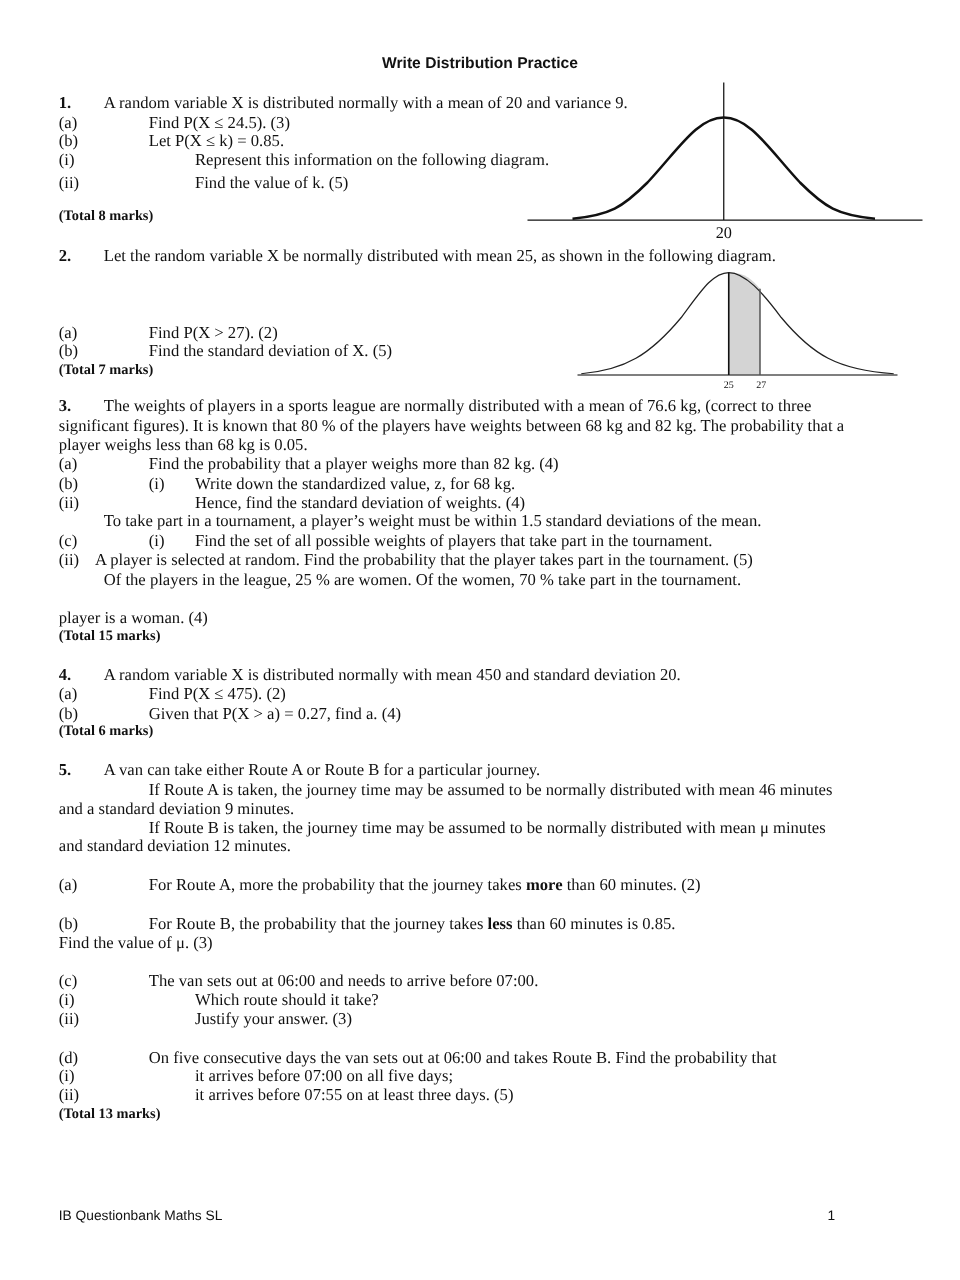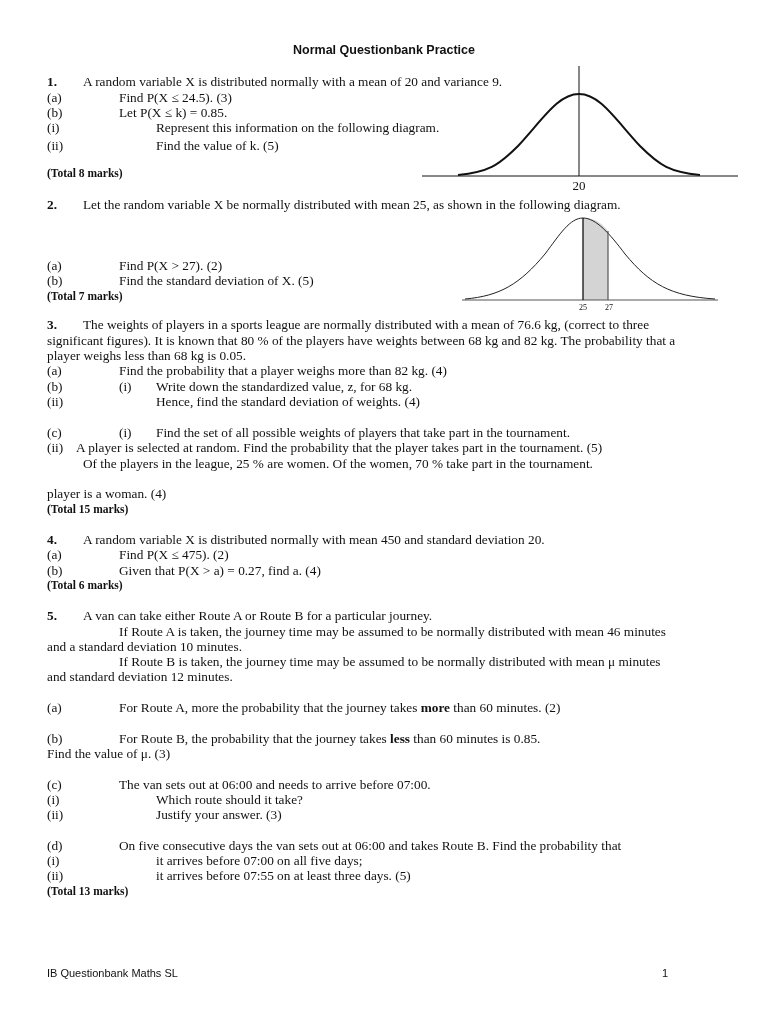--- a/index.html
+++ b/index.html
@@ -17,21 +17,21 @@
   b.e { font-weight:bold; }
   .footer { position:absolute; top:967px; font-family:"Liberation Sans", sans-serif; font-size:11px; }
   svg { position:absolute; }
   .ticklbl { font-family:"Liberation Serif", serif; }
 </style>
 </head>
 <body>
 
 <div class="page">
 
-  <div class="title">Normal Questionbank Practice</div>
+  <div class="title">Write Distribution Practice</div>
 
   <div class="line" style="top:74px"><span class="num">1.</span><span>A random variable X is distributed normally with a mean of 20 and variance 9.</span></div>
   <div class="line" style="top:90px"><span class="lbl">(a)</span><span>Find P(X ≤ 24.5).   (3)</span></div>
   <div class="line" style="top:105px"><span class="lbl">(b)</span><span>Let P(X ≤ k) = 0.85.</span></div>
   <div class="line" style="top:120px"><span class="lbl">(i)</span><span class="sub"></span><span>Represent this information on the following diagram.</span></div>
   <div class="line" style="top:138px"><span class="lbl">(ii)</span><span class="sub"></span><span>Find the value of k.   (5)</span></div>
   <div class="line tot" style="top:166px">(Total 8 marks)</div>
 
   <svg style="left:418px; top:64px" width="322" height="130" viewBox="0 0 322 130">
     <line x1="4" y1="112" x2="320" y2="112" stroke="#111" stroke-width="1"></line>
@@ -54,34 +54,35 @@
     <text class="ticklbl" x="123" y="96" text-anchor="middle" font-size="8" fill="#111">25</text>
     <text class="ticklbl" x="149" y="96" text-anchor="middle" font-size="8" fill="#111">27</text>
   </svg>
 
   <div class="line" style="top:317px"><span class="num">3.</span><span>The weights of players in a sports league are normally distributed with a mean of 76.6 kg, (correct to three</span></div>
   <div class="line" style="top:333px">significant figures). It is known that 80 % of the players have weights between 68 kg and 82 kg. The probability that a</div>
   <div class="line" style="top:348px">player weighs less than 68 kg is 0.05.</div>
   <div class="line" style="top:363px"><span class="lbl">(a)</span><span>Find the probability that a player weighs more than 82 kg.   (4)</span></div>
   <div class="line" style="top:379px"><span class="lbl">(b)</span><span class="sub">(i)</span><span>Write down the standardized value, z, for 68 kg.</span></div>
   <div class="line" style="top:394px"><span class="lbl">(ii)</span><span class="sub"></span><span>Hence, find the standard deviation of weights.   (4)</span></div>
+  <div class="line" style="top:409px"><span class="ind1"></span><span>To take part in a tournament, a player’s weight must be within 1.5 standard deviations of the mean.</span></div>
   <div class="line" style="top:425px"><span class="lbl">(c)</span><span class="sub">(i)</span><span>Find the set of all possible weights of players that take part in the tournament.</span></div>
   <div class="line" style="top:440px"><span style="display:inline-block;width:29px">(ii)</span><span>A player is selected at random. Find the probability that the player takes part in the tournament.   (5)</span></div>
   <div class="line" style="top:456px"><span class="ind1"></span><span>Of the players in the league, 25 % are women. Of the women, 70 % take part in the tournament.</span></div>
   <div class="line" style="top:486px">player is a woman.   (4)</div>
   <div class="line tot" style="top:502px">(Total 15 marks)</div>
 
   <div class="line" style="top:532px"><span class="num">4.</span><span>A random variable X is distributed normally with mean 450 and standard deviation 20.</span></div>
   <div class="line" style="top:547px"><span class="lbl">(a)</span><span>Find P(X ≤ 475).   (2)</span></div>
   <div class="line" style="top:563px"><span class="lbl">(b)</span><span>Given that P(X &gt; a) = 0.27, find a.   (4)</span></div>
   <div class="line tot" style="top:578px">(Total 6 marks)</div>
 
   <div class="line" style="top:608px"><span class="num">5.</span><span>A van can take either Route A or Route B for a particular journey.</span></div>
   <div class="line" style="top:624px"><span class="lbl"></span><span>If Route A is taken, the journey time may be assumed to be normally distributed with mean 46 minutes</span></div>
-  <div class="line" style="top:639px">and a standard deviation 10 minutes.</div>
+  <div class="line" style="top:639px">and a standard deviation 9 minutes.</div>
   <div class="line" style="top:654px"><span class="lbl"></span><span>If Route B is taken, the journey time may be assumed to be normally distributed with mean μ minutes</span></div>
   <div class="line" style="top:669px">and standard deviation 12 minutes.</div>
 
   <div class="line" style="top:700px"><span class="lbl">(a)</span><span>For Route A, more the probability that the journey takes </span><b class="e">more</b><span> than 60 minutes.   (2)</span></div>
 
   <div class="line" style="top:731px"><span class="lbl">(b)</span><span>For Route B, the probability that the journey takes </span><b class="e">less</b><span> than 60 minutes is 0.85.</span></div>
   <div class="line" style="top:746px">Find the value of μ.   (3)</div>
 
   <div class="line" style="top:777px"><span class="lbl">(c)</span><span>The van sets out at 06:00 and needs to arrive before 07:00.</span></div>
   <div class="line" style="top:792px"><span class="lbl">(i)</span><span class="sub"></span><span>Which route should it take?</span></div>

